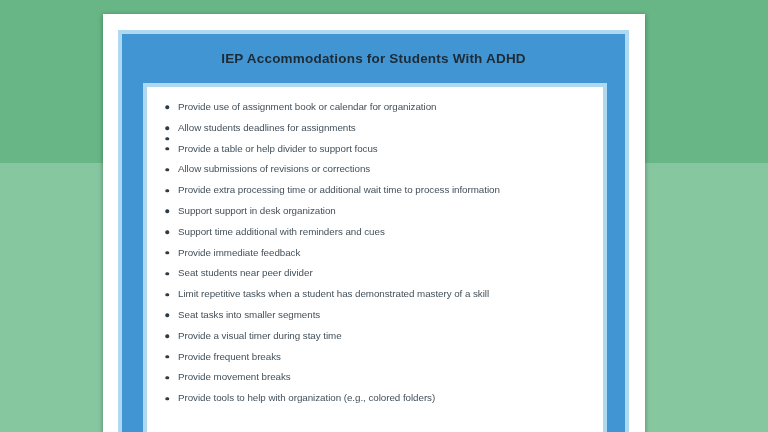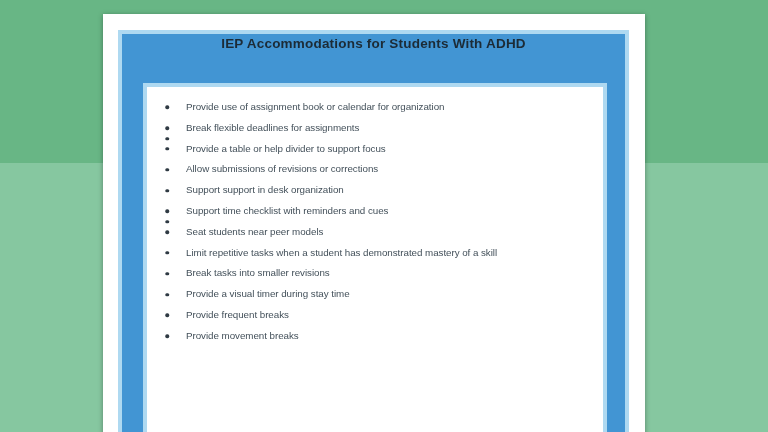--- a/index.html
+++ b/index.html
@@ -40,42 +40,42 @@
 
   .frame {
     position: absolute;
     left: 15px; top: 16px;
     width: 511px; bottom: -8px;
     background: var(--frame-blue);
     border: 4px solid var(--frame-light-blue);
   }
 
   .title {
-    margin-top: 2px;
+    margin-top: 17px;
     text-align: center;
     font-size: 13.5px;
     font-weight: bold;
     letter-spacing: 0.2px;
     color: var(--title-text);
   }
 
   .panel {
     position: absolute;
     left: 21px; top: 49px; right: 18px; bottom: -6px;
     background: var(--card);
     border: 4px solid var(--frame-light-blue);
   }
 
   ul.list {
     list-style: none;
     padding-top: 10px;
   }
   li.item {
     position: relative;
-    padding-left: 39px;
+    padding-left: 31px;
     line-height: 20.8px;
     font-size: 9.8px;
     letter-spacing: -0.05px;
     color: var(--body-text);
     white-space: nowrap;
   }
   .bullet {
     position: absolute;
     left: 20px; top: 50%;
     width: 3.5px; height: 3.5px;
@@ -96,78 +96,87 @@
     <div class="panel">
       <ul class="list">
 
           <li class="item">
             <span class="bullet"></span>
             <span class="item-text">Provide use of assignment book or calendar for organization</span>
           </li>
 
           <li class="item">
             <span class="bullet"></span>
-            <span class="item-text">Break flexible deadlines for assignments</span>
+            <span class="item-text">Allow students deadlines for assignments</span>
           </li>
 
           <li class="item">
             <span class="bullet"></span>
           </li>
 
           <li class="item">
             <span class="bullet"></span>
             <span class="item-text">Provide a table or help divider to support focus</span>
           </li>
 
           <li class="item">
             <span class="bullet"></span>
             <span class="item-text">Allow submissions of revisions or corrections</span>
           </li>
 
+          <li class="item">
+            <span class="bullet"></span>
+            <span class="item-text">Provide extra processing time or additional wait time to process information</span>
+          </li>
 
           <li class="item">
             <span class="bullet"></span>
             <span class="item-text">Support support in desk organization</span>
           </li>
 
           <li class="item">
             <span class="bullet"></span>
-            <span class="item-text">Support time checklist with reminders and cues</span>
+            <span class="item-text">Support time additional with reminders and cues</span>
           </li>
 
           <li class="item">
             <span class="bullet"></span>
+            <span class="item-text">Provide immediate feedback</span>
           </li>
 
           <li class="item">
             <span class="bullet"></span>
-            <span class="item-text">Seat students near peer models</span>
+            <span class="item-text">Seat students near peer divider</span>
           </li>
 
           <li class="item">
             <span class="bullet"></span>
             <span class="item-text">Limit repetitive tasks when a student has demonstrated mastery of a skill</span>
           </li>
 
           <li class="item">
             <span class="bullet"></span>
-            <span class="item-text">Break tasks into smaller revisions</span>
+            <span class="item-text">Seat tasks into smaller segments</span>
           </li>
 
           <li class="item">
             <span class="bullet"></span>
             <span class="item-text">Provide a visual timer during stay time</span>
           </li>
 
           <li class="item">
             <span class="bullet"></span>
             <span class="item-text">Provide frequent breaks</span>
           </li>
 
           <li class="item">
             <span class="bullet"></span>
             <span class="item-text">Provide movement breaks</span>
           </li>
 
+          <li class="item">
+            <span class="bullet"></span>
+            <span class="item-text">Provide tools to help with organization (e.g., colored folders)</span>
+          </li>
         </ul>
     </div>
   </div>
 </div>
 
 </body></html>

